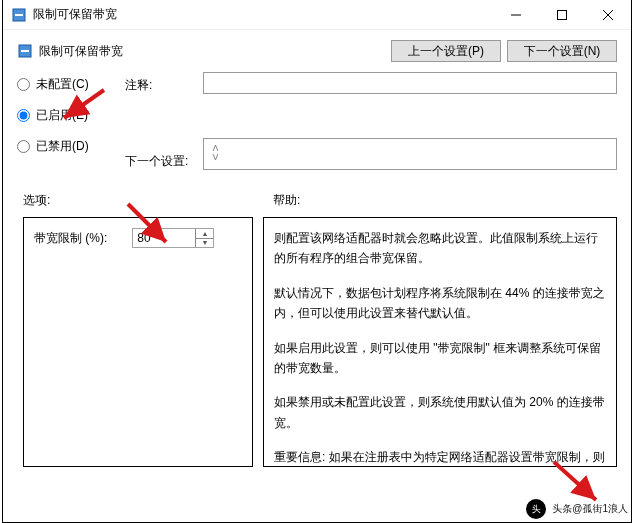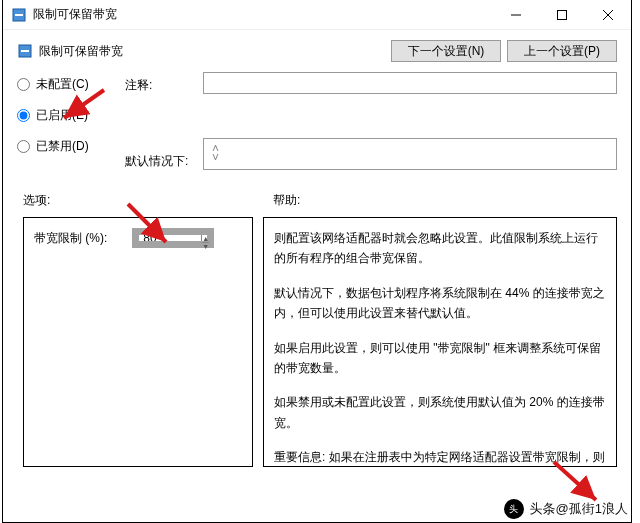--- a/index.html
+++ b/index.html
@@ -30,30 +30,30 @@
   .section-heads { display: flex; padding: 16px 14px 4px 20px; }
   .section-heads .lh { width: 250px; }
   .section-heads .rh { flex: 1; }
   .panels { display: flex; padding: 4px 14px 0 20px; height: 254px; gap: 10px; }
   .panel { border: 1px solid #000; background: #fff; padding: 10px; overflow: hidden; }
   .panel-left { width: 230px; flex-shrink: 0; }
   .panel-right { flex: 1; line-height: 1.7; }
   .panel-right p { margin-bottom: 14px; }
   .optrow { display: flex; align-items: center; gap: 25px; }
   .optlabel { white-space: nowrap; }
-  .numinput { width: 82px; height: 20px; border: 7px solid #a3a3a3; display: flex; align-items: stretch; }
+  .numinput { width: 82px; height: 20px; border: 1px solid #a3a3a3; display: flex; align-items: stretch; }
   .numinput input { border: none; width: 62px; padding: 0 4px; font-size: 12px; outline: none; }
   .spin { width: 18px; border-left: 1px solid #888; display: flex; flex-direction: column; }
   .spin div { flex: 1; display: flex; align-items: center; justify-content: center; font-size: 7px; color: #555; line-height: 1; }
   .spin div:first-child { border-bottom: 1px solid #888; }
   .arrow { position: absolute; pointer-events: none; }
   .red-arrow { color: #d7191c; }
   .watermark { position: absolute; right: 8px; bottom: 2px; display: flex; align-items: center; gap: 6px; background: rgba(255,255,255,0.0); padding: 2px 4px; }
   .watermark .avatar { width: 20px; height: 20px; border-radius: 50%; background: #000; display: flex; align-items: center; justify-content: center; color: #fff; font-size: 9px; }
-  .watermark .wm-text { font-size: 13px; color: #111; font-weight: 500; }
+  .watermark .wm-text { font-size: 10px; color: #111; font-weight: 500; }
 </style>
 </head>
 <body>
 
 <div class="window">
 
   <div class="titlebar">
     <span class="titlebar-icon">
       <svg viewBox="0 0 16 16">
           <rect x="2" y="2" width="12" height="12" fill="#4a90d9" stroke="#1a5aa0"></rect>
@@ -86,24 +86,24 @@
       <span class="toprow-icon">
         <svg viewBox="0 0 16 16">
             <rect x="2" y="2" width="12" height="12" fill="#4a90d9" stroke="#1a5aa0"></rect>
             <rect x="4" y="7" width="8" height="2" fill="#fff"></rect>
           </svg>
       </span>
       <span>限制可保留带宽</span>
     </div>
     <div class="toprow-buttons">
       <div class="std-btn">
-          <span>下一个设置(N)</span>
+          <span>上一个设置(P)</span>
         </div>
       <div class="std-btn">
-          <span>上一个设置(P)</span>
+          <span>下一个设置(N)</span>
         </div>
     </div>
   </div>
 
   <div class="content-top">
     <div class="leftcol">
       <div class="radios">
         <label class="radio">
           <input type="radio" name="st" style="">
           <span>未配置(C)</span>
@@ -117,21 +117,21 @@
           <span>已禁用(D)</span>
         </label>
       </div>
     </div>
     <div class="rightcol">
       <div class="row-label" style="margin-bottom:44px;">
         <span class="lbl">注释:</span>
         <div class="textbox"></div>
       </div>
       <div class="row-label">
-        <span class="lbl">默认情况下:</span>
+        <span class="lbl">下一个设置:</span>
         <div class="platform-box">
           <div class="scroll-arrows">
               <span>˄</span>
               <span>˅</span>
             </div>
         </div>
       </div>
     </div>
   </div>
 

